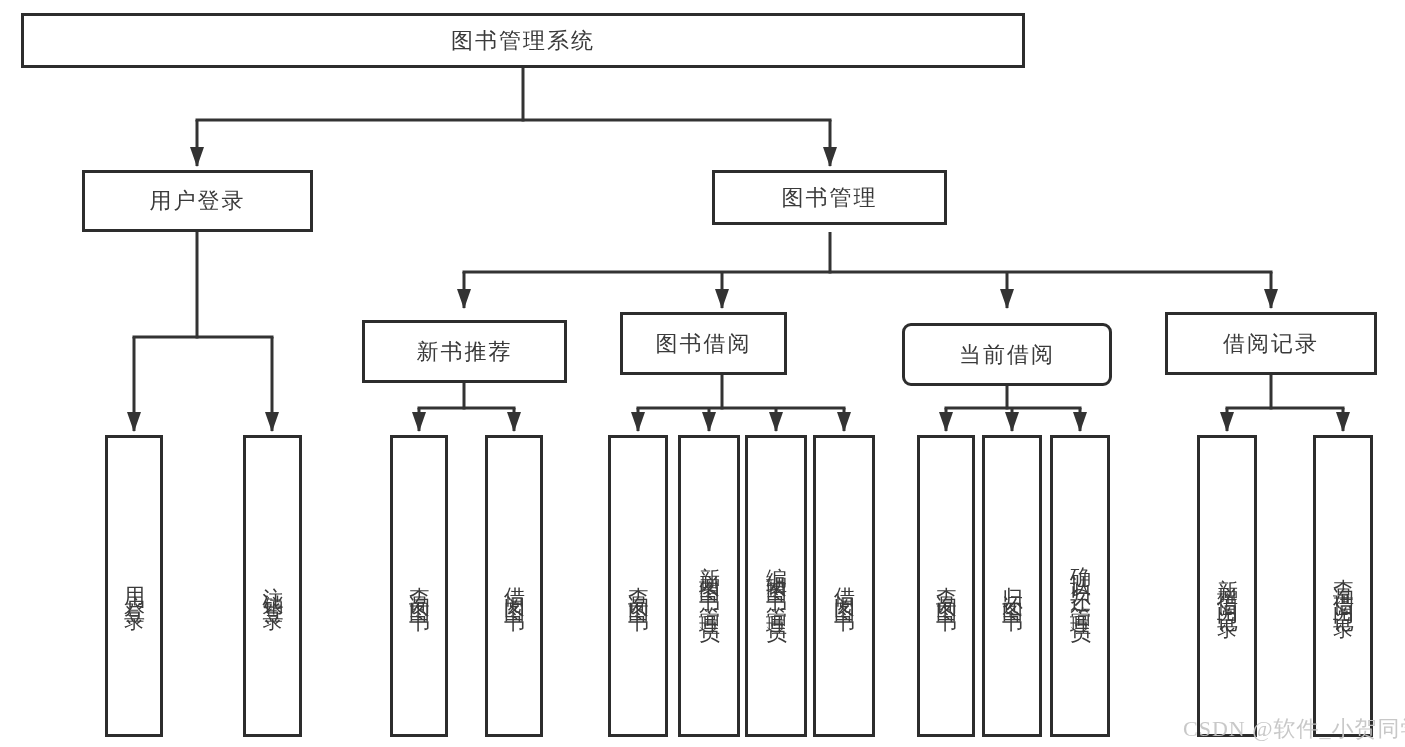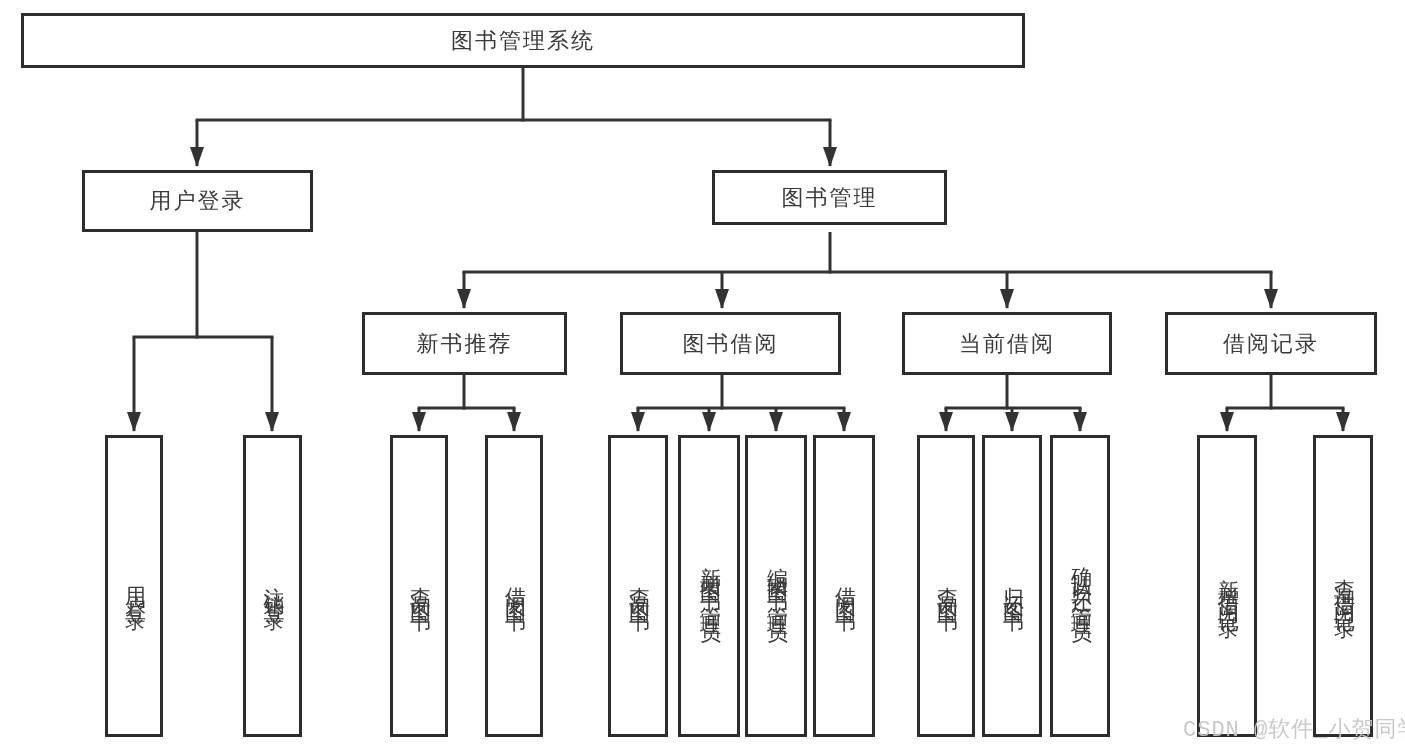--- a/index.html
+++ b/index.html
@@ -1,21 +1,21 @@
 <!DOCTYPE html>
 <html><head>
 <meta charset="utf-8">
 <style>
   html, body { margin: 0; padding: 0; background: #ffffff; }
   .canvas {
     position: relative;
     width: 1405px;
     height: 747px;
     background: #ffffff;
-    font-family: Liberation Mono, monospace;
+    font-family: Liberation Serif, serif;
     overflow: hidden;
   }
   .connector-layer {
     position: absolute;
     left: 0; top: 0;
     width: 1405px; height: 747px;
     pointer-events: none;
   }
   .node {
     position: absolute;
@@ -104,23 +104,23 @@
       <path d="M1227,408 L1227,431" marker-end="url(#arw)"></path>
       <path d="M1343,408 L1343,431" marker-end="url(#arw)"></path>
     </g>
   </svg>
 
   <div class="node h-node" style="left:21px; top:13px; width:1004px; height:55px;">图书管理系统</div>
 
   <div class="node h-node" style="left:82px; top:170px; width:231px; height:62px;">用户登录</div>
   <div class="node h-node" style="left:712px; top:170px; width:235px; height:55px;">图书管理</div>
 
-  <div class="node h-node" style="left:362px; top:312px; width:205px; height:63px;">新书推荐</div>
-  <div class="node h-node" style="left:620px; top:312px; width:221px; height:63px;">图书借阅</div>
-  <div class="node h-node" style="left:902px; top:312px; width:210px; height:63px;">当前借阅</div>
+  <div class="node h-node" style="left:362px; top:320px; width:205px; height:63px;">新书推荐</div>
+  <div class="node h-node" style="left:620px; top:312px; width:167px; height:63px;">图书借阅</div>
+  <div class="node h-node" style="left:902px; top:323px; width:210px; height:63px;border-radius:9px;">当前借阅</div>
   <div class="node h-node" style="left:1165px; top:312px; width:212px; height:63px;">借阅记录</div>
 
   <div class="node v-node" style="left:105px; top:435px; width:58px; height:302px;">用户登录</div>
   <div class="node v-node" style="left:243px; top:435px; width:59px; height:302px;">注销登录</div>
 
   <div class="node v-node" style="left:390px; top:435px; width:58px; height:302px;">查询图书</div>
   <div class="node v-node" style="left:485px; top:435px; width:58px; height:302px;">借阅图书</div>
 
   <div class="node v-node" style="left:608px; top:435px; width:60px; height:302px;">查询图书</div>
   <div class="node v-node" style="left:678px; top:435px; width:62px; height:302px;">新增图书（管理员）</div>

